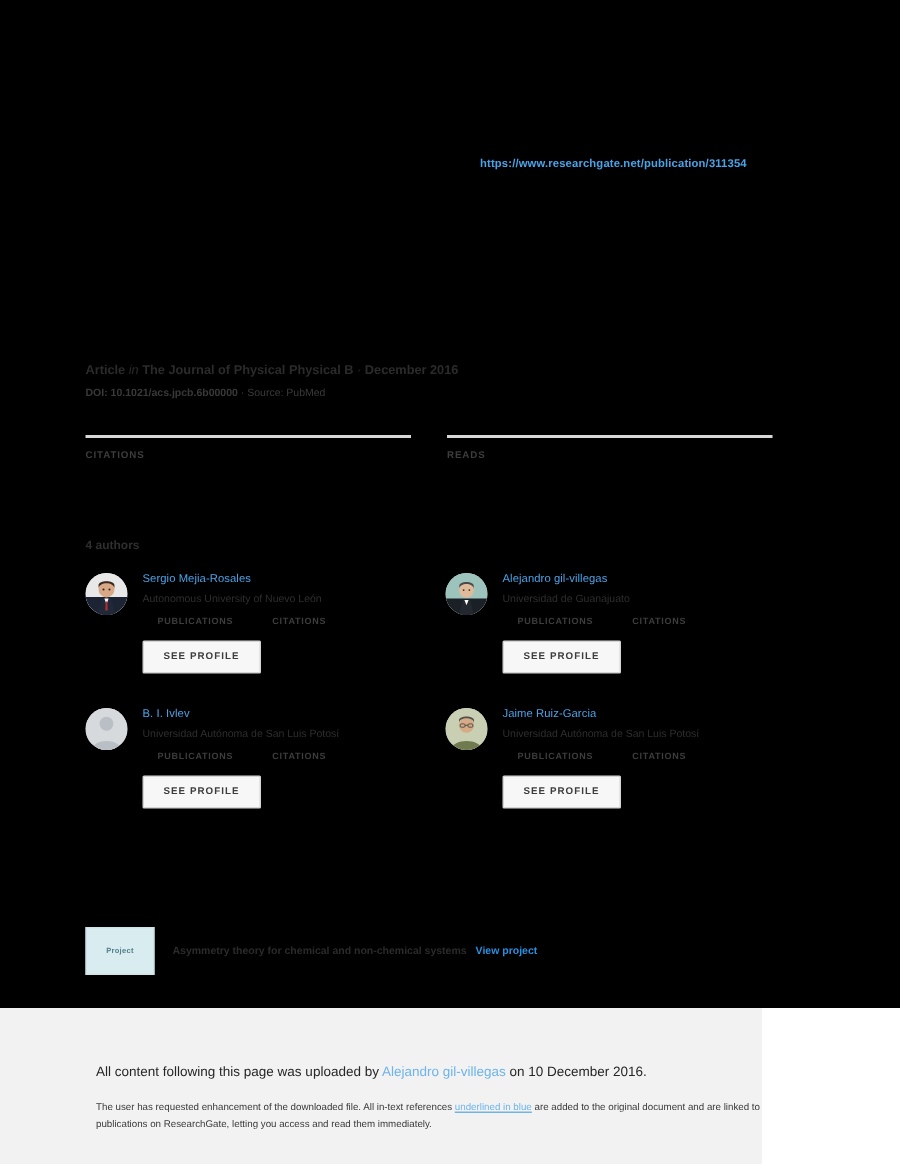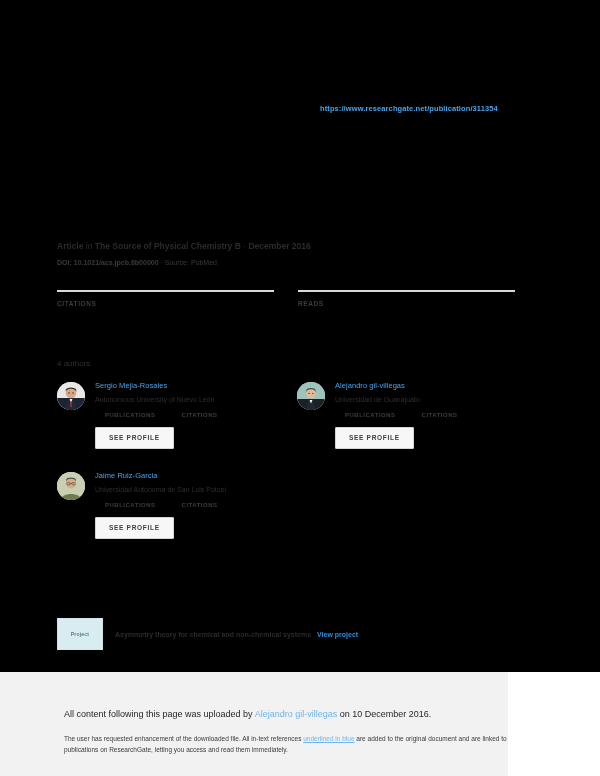--- a/index.html
+++ b/index.html
@@ -109,21 +109,21 @@
     color: #2b2b2b;
     min-height: 15px;
   }
 
   
   .authors-count {
     position: absolute;
     left: 57px;
     top: 359px;
     font-size: 8px;
-    font-weight: normal;
+    font-weight: bold;
     color: #2f2f2f;
   }
   .authors-grid {
     position: absolute;
     left: 57px;
     top: 381px;
     width: 470px;
     display: grid;
     grid-template-columns: 240px 240px;
     grid-auto-rows: 90px;
@@ -282,21 +282,21 @@
 
   <div class="dark-band"></div>
 
 
   <div class="pub-url">https://www.researchgate.net/publication/311354</div>
 
   <div class="article-meta">
     <div class="meta-line1">
       <span class="lbl">Article</span>
       <span class="ital">in</span>
-      <span class="jrnl">The Source of Physical Chemistry B</span>
+      <span class="jrnl">The Journal of Physical Physical B</span>
       <span>·</span>
       <span class="jrnl">December 2016</span>
     </div>
     <div class="meta-doi">
       <span class="doi-key">DOI:</span>
       <span class="doi-key">10.1021/acs.jpcb.6b00000</span>
       <span>· Source: PubMed</span>
     </div>
   </div>
 
@@ -359,20 +359,38 @@
         <div class="author-name">Alejandro gil-villegas</div>
         <div class="author-affil">Universidad de Guanajuato</div>
         <div class="author-stats">
           <span class="astat-label">PUBLICATIONS</span>
           <span class="astat-label">CITATIONS</span>
         </div>
         <div class="see-profile">SEE PROFILE</div>
       </div>
     </div>
 
+    <div class="author-card">
+      <div class="avatar">
+        <svg viewBox="0 0 28 28" xmlns="http://www.w3.org/2000/svg">
+          <rect width="28" height="28" fill="#d6dadd"></rect>
+          <circle cx="14" cy="10.5" r="4.6" fill="#b9bfc4"></circle>
+          <path d="M4.5 28 C4.5 20 23.5 20 23.5 28 Z" fill="#b9bfc4"></path>
+        </svg>
+      </div>
+      <div class="author-body">
+        <div class="author-name">B. I. Ivlev</div>
+        <div class="author-affil">Universidad Autónoma de San Luis Potosí</div>
+        <div class="author-stats">
+          <span class="astat-label">PUBLICATIONS</span>
+          <span class="astat-label">CITATIONS</span>
+        </div>
+        <div class="see-profile">SEE PROFILE</div>
+      </div>
+    </div>
 
     <div class="author-card">
       <div class="avatar">
         <svg viewBox="0 0 28 28" xmlns="http://www.w3.org/2000/svg">
           <rect width="28" height="28" fill="#c8cfb2"></rect>
           <path d="M4 28 C4 20 24 20 24 28 Z" fill="#6f7a4e"></path>
           <circle cx="14" cy="11.5" r="5" fill="#d6ab86"></circle>
           <path d="M9 10 C9.2 5.8 18.8 5.8 19 10 L19 8 C18.8 4.8 9.2 4.8 9 8 Z" fill="#51514d"></path>
           <rect x="9.8" y="10.6" width="3.2" height="2.2" rx="0.7" fill="none" stroke="#4a4a4a" stroke-width="0.6"></rect>
           <rect x="15" y="10.6" width="3.2" height="2.2" rx="0.7" fill="none" stroke="#4a4a4a" stroke-width="0.6"></rect>

